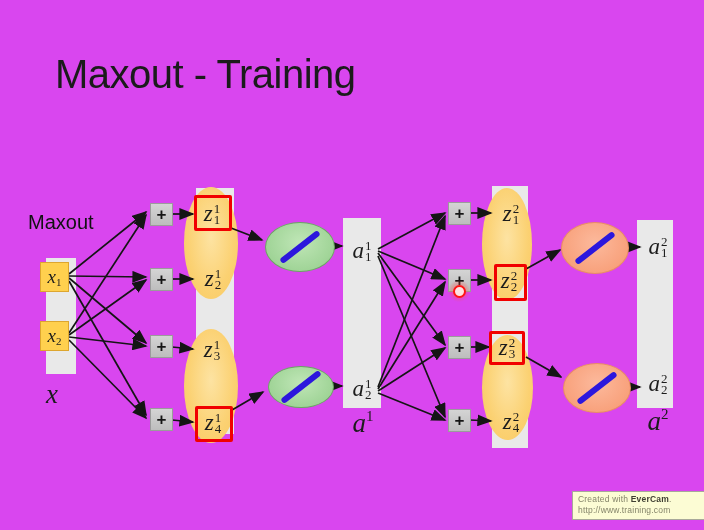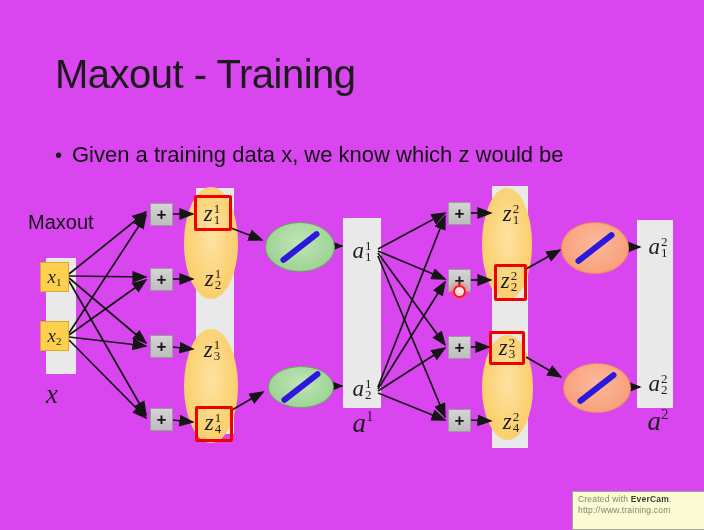--- a/index.html
+++ b/index.html
@@ -45,21 +45,21 @@
   .laser{position:absolute;left:448px;top:280px;width:22px;height:22px;border-radius:50%;
          background:radial-gradient(circle, rgba(255,70,70,0.45) 0%, rgba(255,80,80,0.28) 50%, rgba(255,90,90,0) 72%);
          display:flex;align-items:center;justify-content:center;}
   .laser-ring{width:9px;height:9px;border-radius:50%;border:2.5px solid #ff1515;background:#ffe2e2;}
 
   svg.wires{position:absolute;left:0;top:0;pointer-events:none;}
   svg.wires line{stroke:#151515;stroke-width:1.7;}
 
   
   .watermark{position:absolute;left:572px;top:491px;width:121px;background:#fcfcd4;
-      border:1px solid #a8a89a;padding:2px 5px 13px 5px;font-size:8.5px;line-height:11px;
+      border:1px solid #a8a89a;padding:2px 5px 3px 5px;font-size:8.5px;line-height:11px;
       color:#85856a;letter-spacing:0.2px;}
   .watermark b{color:#3f3f32;}
 </style>
 </head>
 <body>
 
 <div class="slide">
 
   <div class="gbar" style="left:46px;top:258px;width:30px;height:116px"></div>
   <div class="gbar" style="left:196px;top:188px;width:38px;height:246px"></div>
@@ -119,21 +119,20 @@
     <div class="blue-line"></div>
   </div>
   <div class="act-ell act-salmon" style="left:561px;top:222px;width:66px;height:50px">
     <div class="blue-line"></div>
   </div>
   <div class="act-ell act-salmon" style="left:563px;top:363px;width:66px;height:48px">
     <div class="blue-line"></div>
   </div>
 
   <div class="title">Maxout - Training</div>
-  <div class="bullet-row"><span class="bullet-dot">•</span><span>Given a training data x, we know which z would be</span></div>
   <div class="input-label">Maxout</div>
 
   <div class="xbox" style="left:40px;top:262px">
     <span class="mnode xnode" style="position:static;transform:none">
         <span class="base">x</span>
         <span class="subonly">1</span>
       </span>
   </div>
   <div class="xbox" style="left:40px;top:321px">
     <span class="mnode xnode" style="position:static;transform:none">

